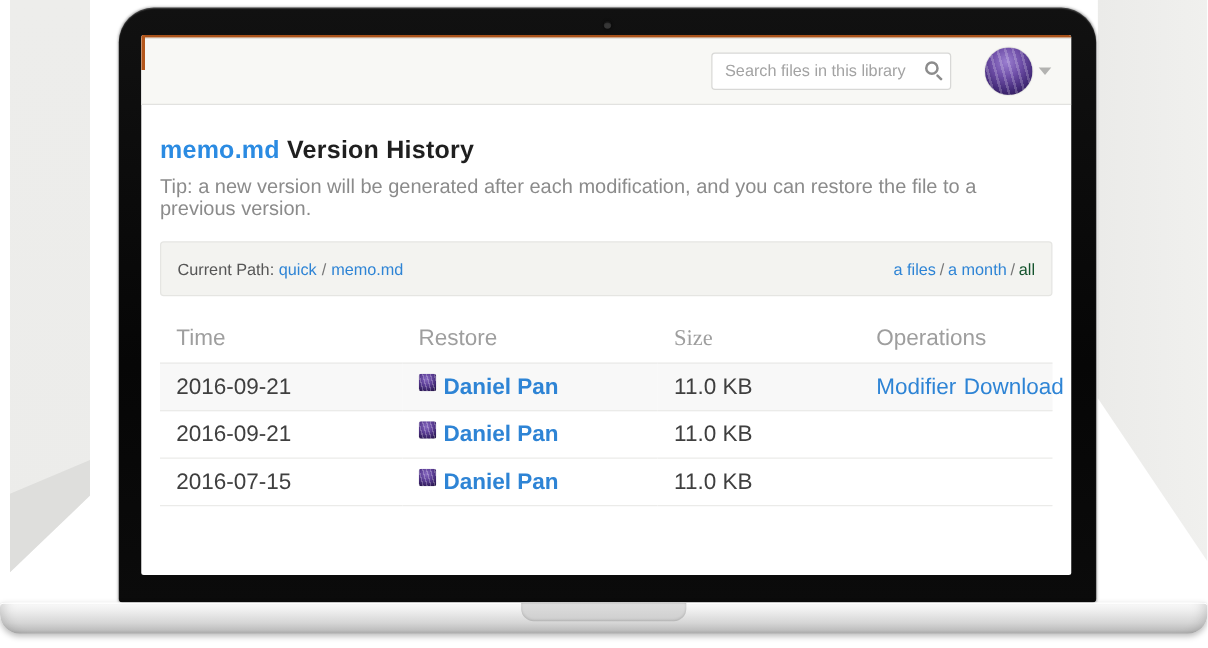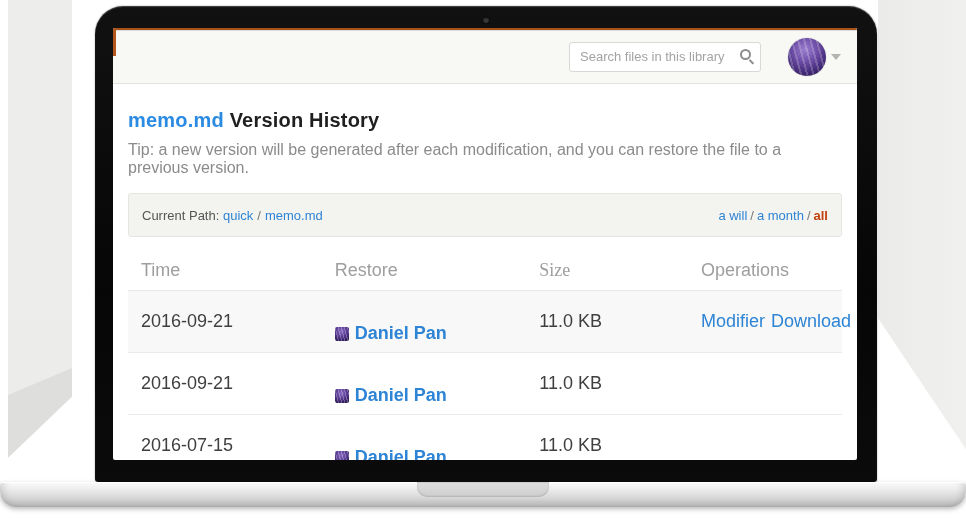--- a/index.html
+++ b/index.html
@@ -93,37 +93,37 @@
   .path-panel{
     margin-top:16px;box-sizing:border-box;height:44px;
     background:#f3f3f0;border:1px solid #e5e5e2;border-radius:3px;
     display:flex;align-items:center;justify-content:space-between;
     padding:16px 13px;font-size:13px;color:#555;
   }
   .path-panel a{color:#2e84d5;text-decoration:none;}
   .path-sep{color:#777;margin:0 4px;}
   .filters{color:#777;}
   .filters a{color:#2e84d5;text-decoration:none;}
-  .filters .current{color:#c2410c;font-weight:bold;}
+  .filters .current{color:#14532d;}
   .filters .path-sep{margin:0 3px;}
   
   table.history{width:100%;border-collapse:collapse;margin-top:14px;font-size:18px;table-layout:fixed;}
   table.history th{
     text-align:left;font-weight:normal;color:#9e9e9e;
     padding:9px 13px;border-bottom:1px solid #e8e8e6;
   }
   table.history td{
     padding:8px 13px;border-bottom:1px solid #ebebe9;color:#3f3f3f;
     vertical-align:middle;height:16px;
   }
   table.history tr.highlight td{background:#f8f8f8;}
   .col-time{width:23.5%;}
   .col-mod{width:25%;}
   .col-size{width:19%;font-family:Liberation Serif, serif;}
-  .mod-cell{display:flex;align-items:center;margin-top:24px;}
+  .mod-cell{display:flex;align-items:flex-start;}
   .mini-avatar{
     width:14px;height:14px;border-radius:2px;margin-right:6px;flex:0 0 auto;
     background:
       repeating-linear-gradient(75deg, rgba(255,255,255,.25) 0 1px, rgba(255,255,255,0) 1px 3px),
       radial-gradient(circle at 45% 30%, #8a6cc2 0%, #5e4098 40%, #362063 75%, #1d0f38 100%);
   }
   .mod-name{color:#2e84d5;font-weight:bold;text-decoration:none;}
   .size-cell{color:#4a4a4a;}
   .ops a{color:#2e84d5;text-decoration:none;margin-right:6px;}
   
@@ -168,21 +168,21 @@
 
     <div class="content">
 
       <h1 class="page-title"><a href="#" class="file-link">memo.md</a> <span>Version History</span></h1>
 
       <div class="tip">Tip: a new version will be generated after each modification, and you can restore the file to a previous version.</div>
 
       <div class="path-panel">
         <div><span>Current Path:</span>&nbsp;<a href="#">quick</a><span class="path-sep">/</span><a href="#">memo.md</a></div>
 
-        <div class="filters"><a href="#">a will</a><span class="path-sep">/</span><a href="#">a month</a><span class="path-sep">/</span><span class="current">all</span></div>
+        <div class="filters"><a href="#">a files</a><span class="path-sep">/</span><a href="#">a month</a><span class="path-sep">/</span><span class="current">all</span></div>
       </div>
 
       <table class="history">
         <thead>
           <tr>
             <th class="col-time">Time</th>
             <th class="col-mod">Restore</th>
             <th class="col-size">Size</th>
             <th>Operations</th>
           </tr>

